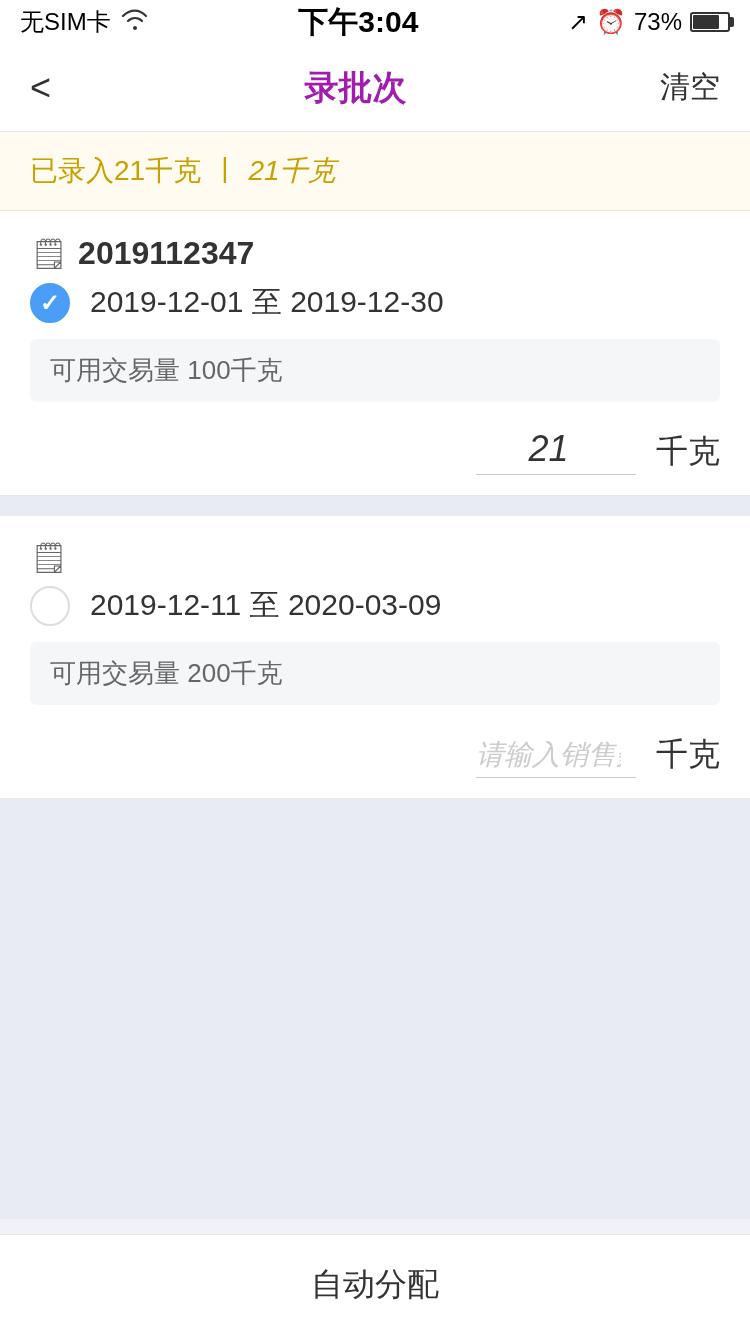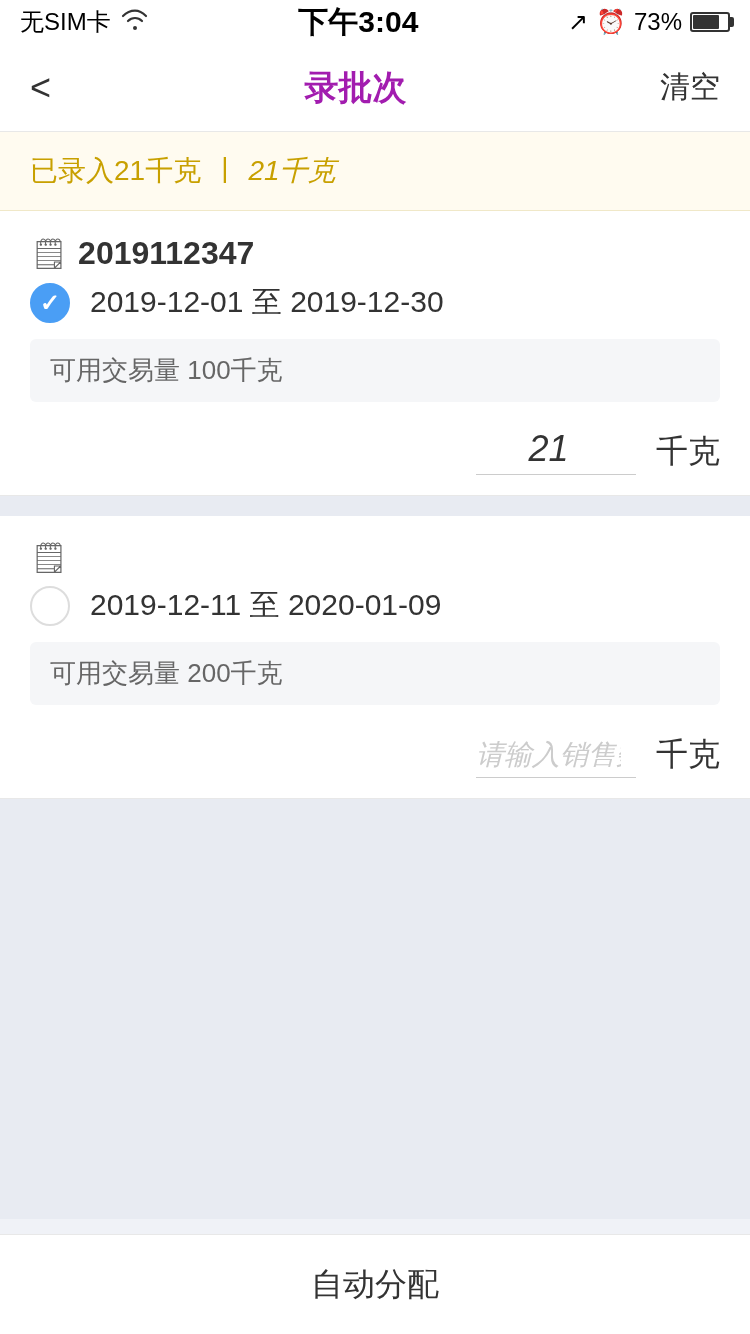--- a/index.html
+++ b/index.html
@@ -307,21 +307,21 @@
 </div>
 
 <div class="section-divider"></div>
 
 <div class="batch-item">
   <div class="batch-header">
     <span class="batch-icon">🗒</span>
   </div>
   <div class="batch-date-row">
     <div class="batch-checkbox"></div>
-    <span class="batch-date">2019-12-11 至 2020-01-09</span>
+    <span class="batch-date">2019-12-11 至 2020-03-09</span>
   </div>
   <div class="batch-avail-row">可用交易量 200千克</div>
   <div class="quantity-row quantity-row-empty">
     <input class="quantity-input" type="number" placeholder="请输入销售数量" style="">
     <span class="quantity-unit">千克</span>
   </div>
 </div>
 
 <div class="empty-area" style="height: 420px;"></div>
 

